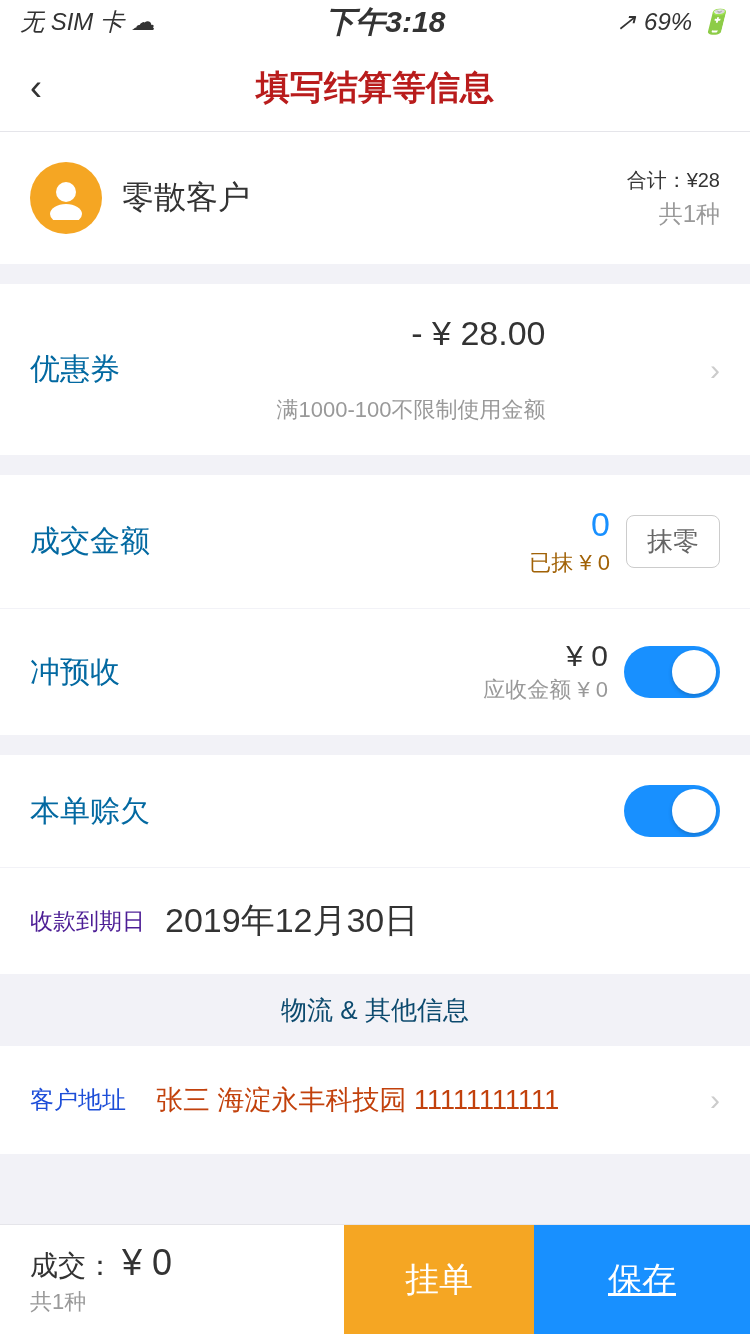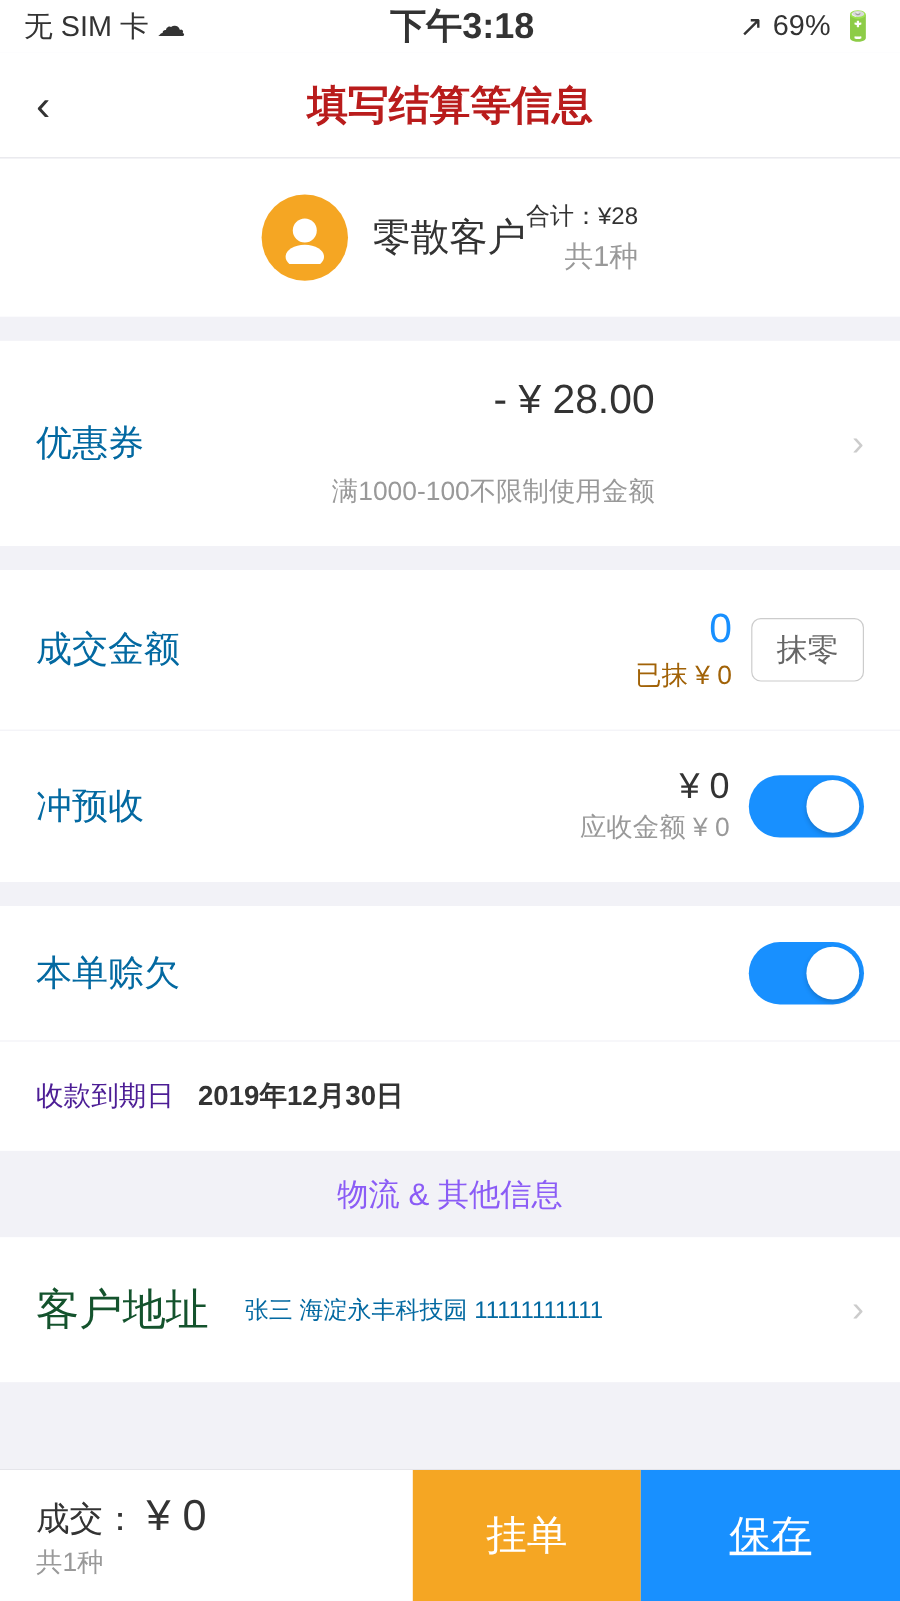--- a/index.html
+++ b/index.html
@@ -18,20 +18,21 @@
     .status-bar {
       width: 750px;
       height: 44px;
       background: #fff;
       display: flex;
       align-items: center;
       justify-content: space-between;
       padding: 0 20px;
       font-size: 24px;
       font-weight: 500;
+      font-style: italic;
     }
     .status-bar-left {
       display: flex;
       align-items: center;
       gap: 8px;
       font-size: 24px;
     }
     .status-bar-center {
       font-size: 30px;
       font-weight: 600;
@@ -72,21 +73,21 @@
       height: 20px;
       background: #f2f2f7;
     }
 
     
     .customer-section {
       background: #fff;
       padding: 30px 30px;
       display: flex;
       align-items: center;
-      justify-content: center;
+      justify-content: space-between;
     }
     .customer-left {
       display: flex;
       align-items: center;
       gap: 20px;
     }
     .customer-avatar {
       width: 72px;
       height: 72px;
       border-radius: 36px;
@@ -248,55 +249,54 @@
       border-top: 1px solid #f2f2f7;
       display: flex;
       align-items: center;
       gap: 20px;
     }
     .due-date-label {
       font-size: 23px;
       color: #4c1d95;
     }
     .due-date-value {
-      font-size: 23px;
-      color: #333;
-      font-weight: bold;
+      font-size: 34px;
+      color: #333;
     }
 
     
     .logistics-header {
       background: #f2f2f7;
       height: 72px;
       display: flex;
       align-items: center;
       justify-content: center;
     }
     .logistics-header-text {
       font-size: 26px;
-      color: #8b5cf6;
+      color: #0c4a6e;
     }
 
     
     .address-row {
       background: #fff;
       padding: 36px 30px;
       display: flex;
       align-items: center;
       justify-content: space-between;
     }
     .address-label {
-      font-size: 36px;
-      color: #14532d;
+      font-size: 24px;
+      color: #1d4ed8;
       flex-shrink: 0;
       margin-right: 30px;
     }
     .address-value {
-      font-size: 20px;
-      color: #0369a1;
+      font-size: 27px;
+      color: #c2410c;
       flex: 1;
     }
 
     
     .bottom-spacer {
       background: #f2f2f7;
       flex: 1;
       min-height: 200px;
     }
 

